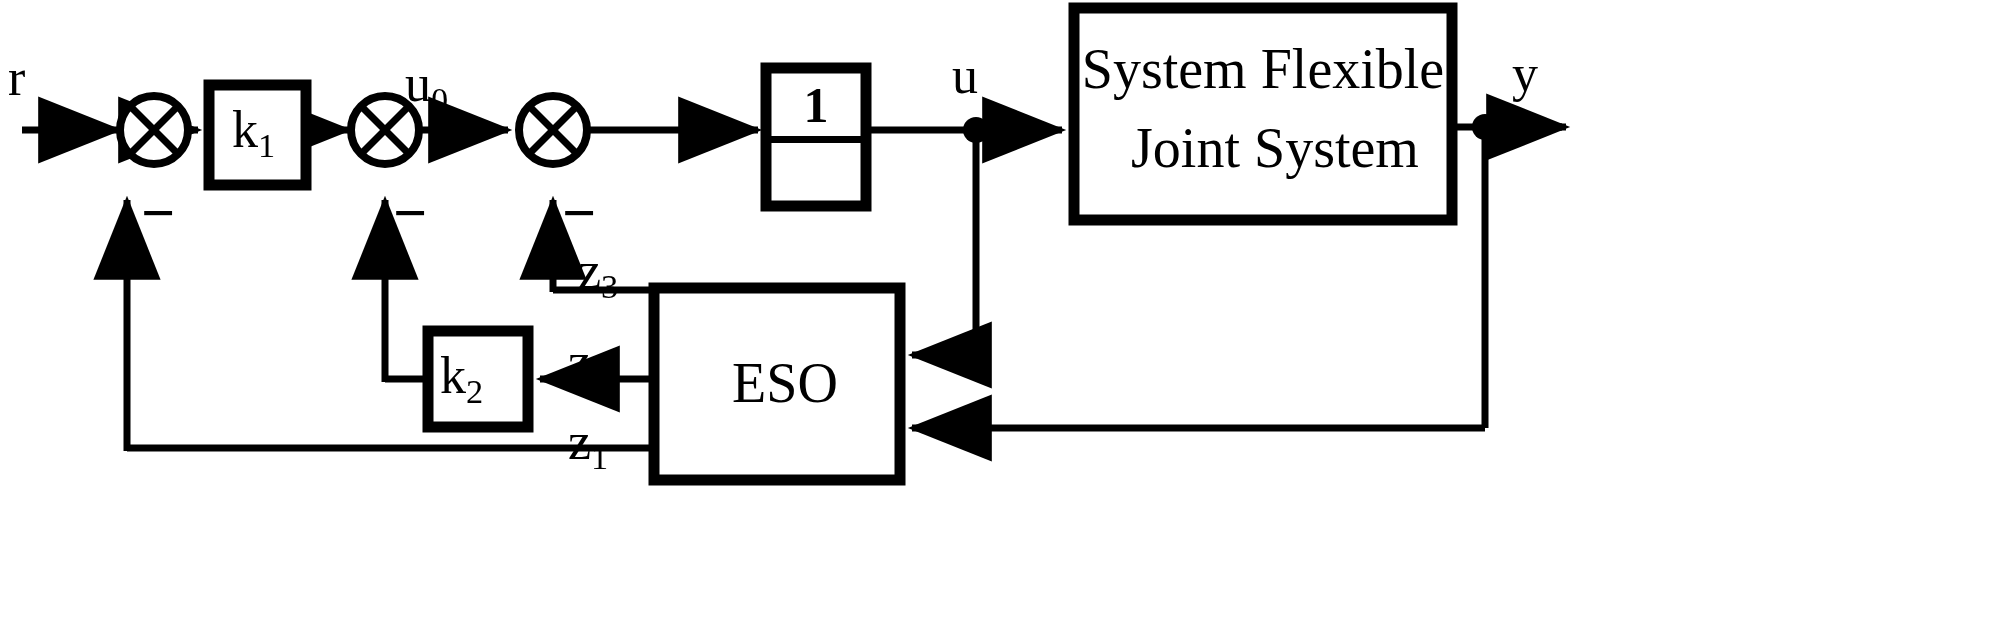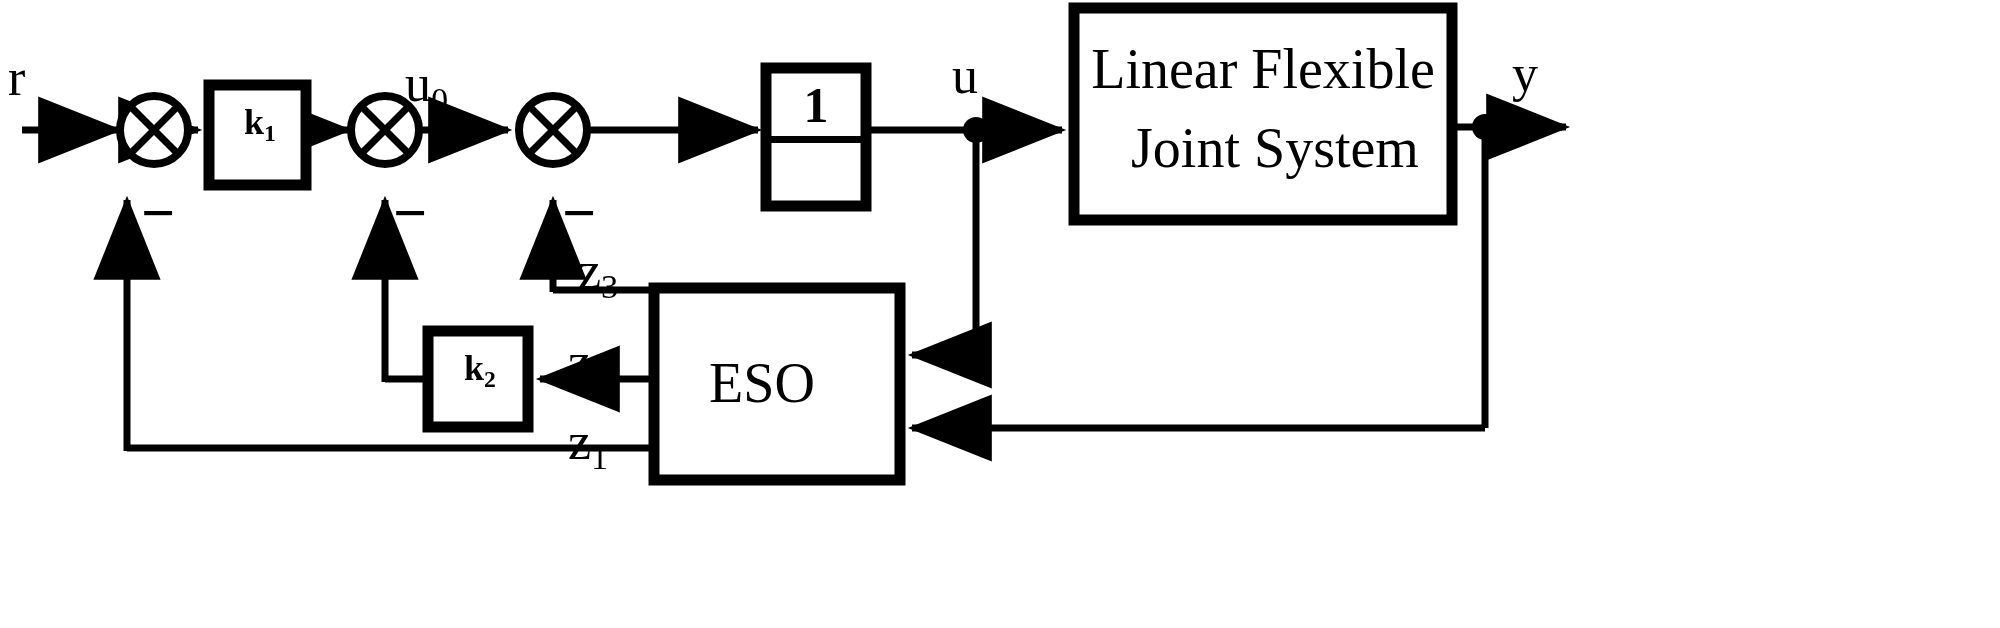--- a/index.html
+++ b/index.html
@@ -13,21 +13,21 @@
   .lbl{
     position:absolute;
     font-family:"Liberation Serif", serif;
     color:#000;
     white-space:nowrap;
     line-height:1;
     user-select:none;
   }
   .lbl sub{font-size:0.66em;vertical-align:-0.30em;}
   .sig{font-size:52px;}
-  .gain{font-size:36px;font-weight:bold;margin-left:12px;}
+  .gain{font-size:52px;font-weight:normal;}
   .boxtext{font-size:56px;text-align:center;line-height:1.12;}
   .minus{font-size:60px;font-weight:bold;}
   .frac{
     position:absolute;text-align:center;font-size:50px;font-weight:bold;
   }
   .frac .num{display:block;}
   .frac .bar{display:block;border-top:7px solid #000;margin:2px 0 2px 0;}
   .frac .den{display:block;}
 </style>
 </head>
@@ -116,26 +116,26 @@
 
 <div class="lbl gain" style="left:232px;top:104px;">
   <span>k</span><sub>1</sub>
 </div>
 
 <div class="frac" style="left:770px;top:76px;width:92px;">
   <span class="num">1</span>
   <span class="bar"></span>
 </div>
 
-<div class="lbl boxtext" style="left:1074px;top:38px;width:378px;">Linear Flexible</div>
+<div class="lbl boxtext" style="left:1074px;top:38px;width:378px;">System Flexible</div>
 <div class="lbl boxtext" style="left:1086px;top:117px;width:378px;">Joint System</div>
 
-<div class="lbl boxtext" style="left:639px;top:352px;width:246px;font-family:Liberation Serif, serif;">ESO</div>
+<div class="lbl boxtext" style="left:662px;top:352px;width:246px;font-family:Liberation Serif, serif;">ESO</div>
 
-<div class="lbl gain" style="left:452px;top:350px;">
+<div class="lbl gain" style="left:440px;top:350px;">
   <span>k</span><sub>2</sub>
 </div>
 
 <div class="lbl sig" style="left:578px;top:245px;">
   <span>z</span><sub>3</sub>
 </div>
 
 <div class="lbl sig" style="left:568px;top:336px;">
   <span>z</span><sub>2</sub>
 </div>

